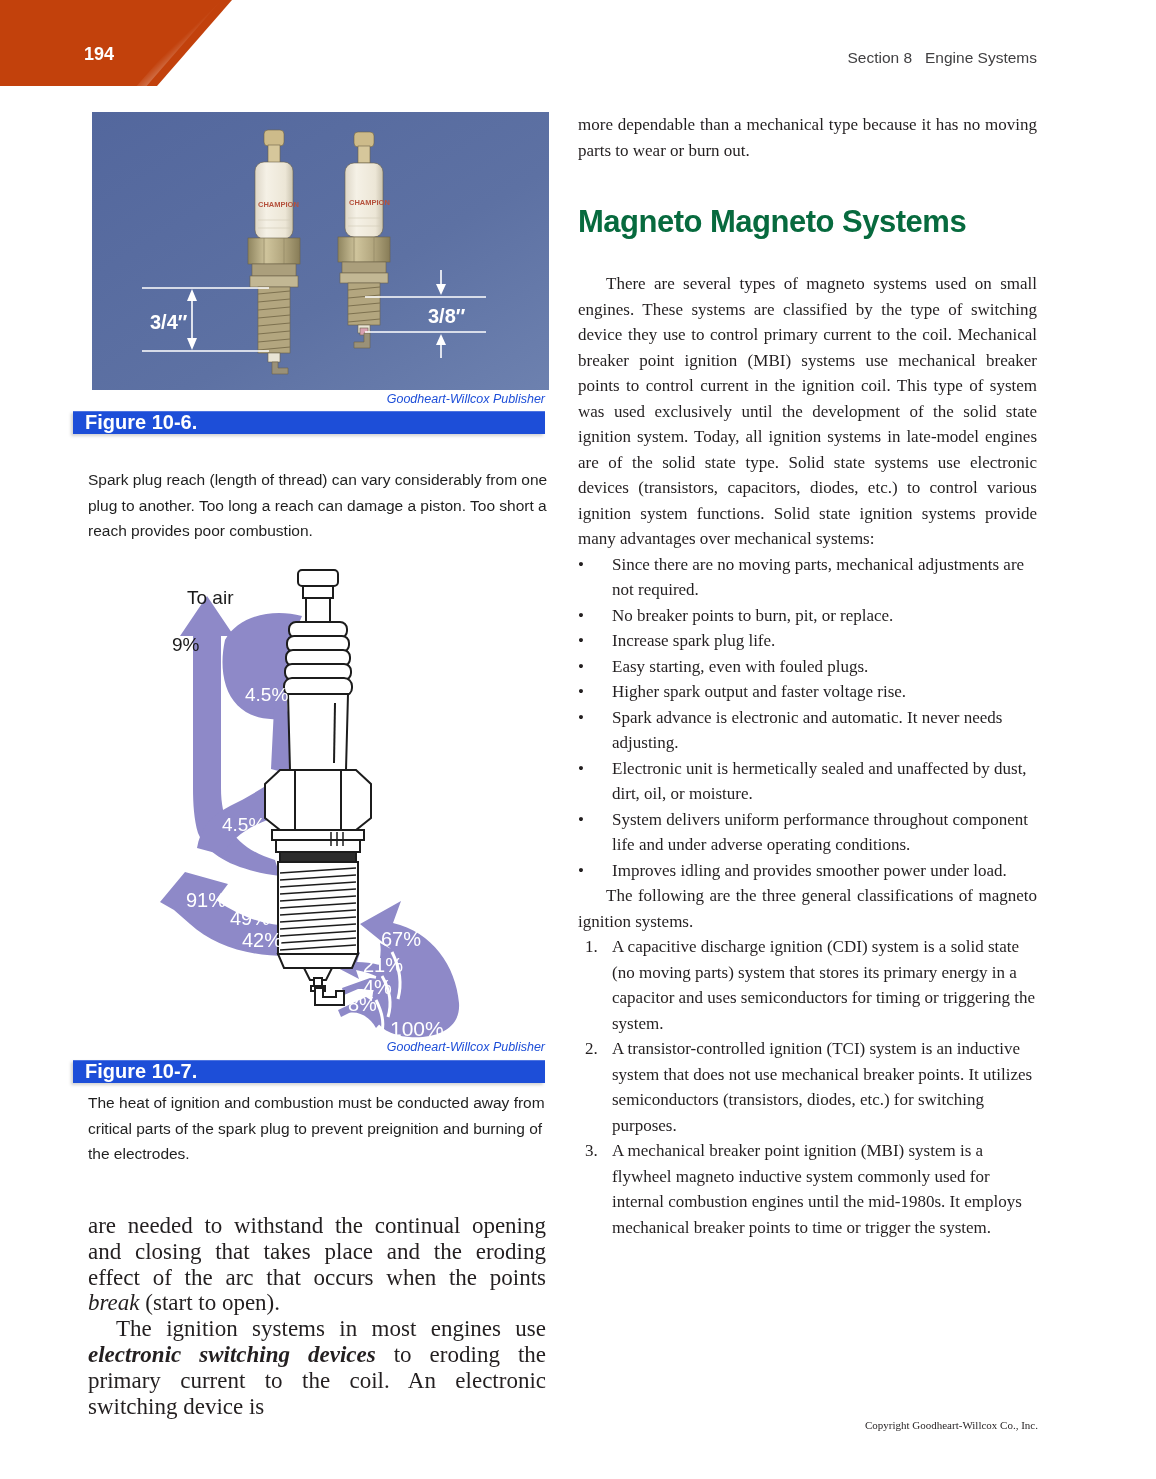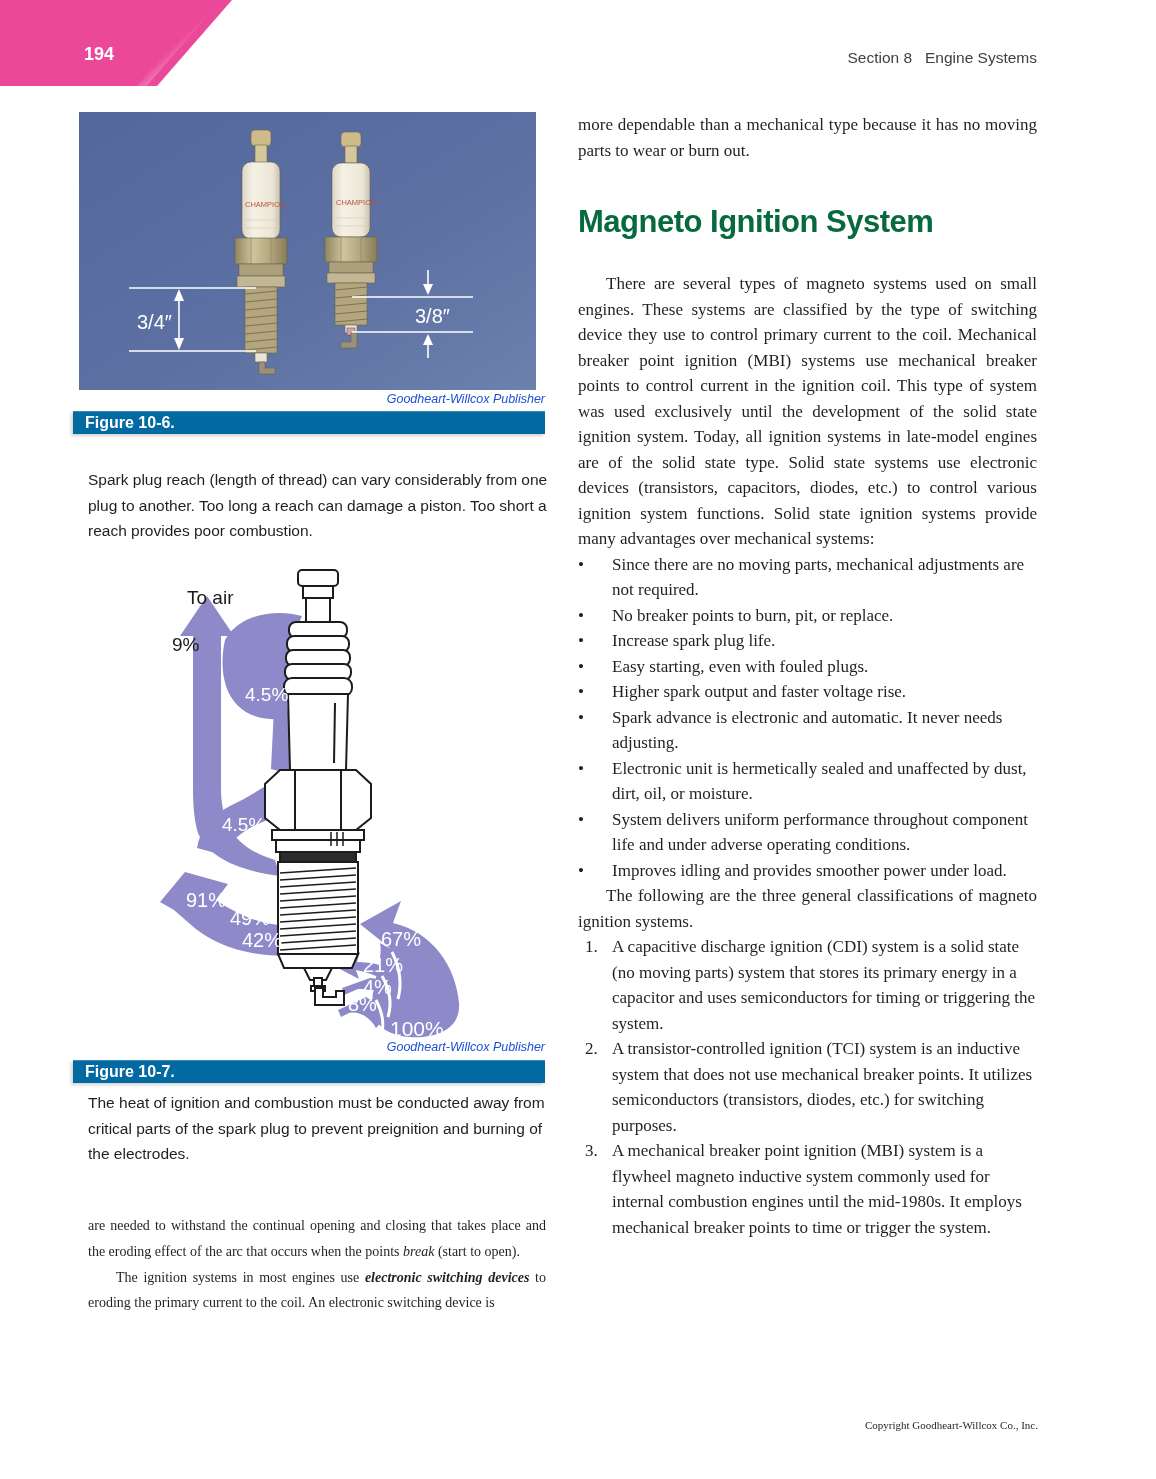--- a/index.html
+++ b/index.html
@@ -1,51 +1,51 @@
 <!DOCTYPE html>
 <html><head>
 <meta charset="utf-8">
 <style>
   html,body{margin:0;padding:0;background:#ffffff;}
   .page{position:relative;width:1156px;height:1479px;background:#fff;overflow:hidden;
         font-family:"Liberation Serif",serif;color:#231f20;}
 
   
-  .header-tab{position:absolute;left:0;top:0;width:232px;height:86px;background:#ec4899;
+  .header-tab{position:absolute;left:0;top:0;width:232px;height:86px;background:#c2410c;
               clip-path:polygon(0 0,232px 0,157px 86px,0 86px);}
   .header-tab::after{content:"";position:absolute;right:48px;top:0;width:10px;height:86px;
               background:linear-gradient(100deg,rgba(255,255,255,0) 40%,rgba(255,255,255,.25));
               transform:skewX(-41deg);}
   .page-num{position:absolute;left:84px;top:44px;color:#fff;font-family:"Liberation Sans",sans-serif;
             font-weight:bold;font-size:18px;}
   .section-head{position:absolute;top:49px;right:119px;font-family:"Liberation Sans",sans-serif;
             font-size:15.5px;color:#414042;white-space:pre;}
 
   
-  .photo{position:absolute;left:79px;top:112px;width:457px;height:200px;}
+  .photo{position:absolute;left:92px;top:112px;width:457px;height:200px;font-weight:bold;}
   .photo svg{display:block;}
   .credit{position:absolute;left:88px;width:457px;text-align:right;
           font-family:"Liberation Sans",sans-serif;font-style:italic;font-size:12.5px;color:#1d4ed8;}
   .credit.c1{top:392px;}
   .credit.c2{top:1040px;}
-  .figbar{position:absolute;left:73px;width:472px;height:23px;background:#0369a1;
+  .figbar{position:absolute;left:73px;width:472px;height:23px;background:#1d4ed8;
           box-shadow:inset 0 1px 0 rgba(255,255,255,.22), -2px 2px 3px rgba(0,0,0,.18);
-          color:#fff;font-family:"Liberation Sans",sans-serif;font-weight:bold;font-size:16px;
+          color:#fff;font-family:"Liberation Sans",sans-serif;font-weight:bold;font-size:20px;
           line-height:23px;padding-left:12px;box-sizing:border-box;}
   .figbar.f1{top:411px;}
   .figbar.f2{top:1060px;}
   .caption{position:absolute;left:88px;width:462px;font-family:"Liberation Sans",sans-serif;
            font-size:15.5px;line-height:25.5px;color:#1f1f1f;}
   .caption.c1{top:467px;}
   .caption.c2{top:1090px;}
 
   .diagram{position:absolute;left:130px;top:558px;width:420px;height:482px;}
 
   
-  .left-body{position:absolute;left:88px;top:1213px;width:458px;font-size:14px;
+  .left-body{position:absolute;left:88px;top:1213px;width:458px;font-size:23px;
              line-height:25.8px;text-align:justify;}
   .left-body p{margin:0;}
   .left-body p.indent{text-indent:28px;}
 
   .right-col{position:absolute;left:578px;top:112px;width:459px;font-size:17px;line-height:25.5px;}
   .right-col p{margin:0;text-align:justify;}
   .right-col h1{margin:42px 0 0 0;font-family:"Liberation Sans",sans-serif;font-weight:bold;
                 font-size:31px;line-height:34px;color:#076a3e;letter-spacing:-0.5px;}
   .right-col .rp1{margin-top:32px;text-indent:28px;}
   .bullets{margin:0;}
@@ -267,21 +267,21 @@
   <div class="figbar f2">Figure 10-7.</div>
   <div class="caption c2">The heat of ignition and combustion must be conducted away from critical parts of the spark plug to prevent preignition and burning of the electrodes.</div>
 
   <div class="left-body">
     <p><span>are needed to withstand the continual opening and closing that takes place and the eroding effect of the arc that occurs when the points </span><i>break</i><span> (start to open).</span></p>
     <p class="indent"><span>The ignition systems in most engines use </span><b><i>electronic switching devices</i></b><span> to eroding the primary current to the coil. An electronic switching device is</span></p>
   </div>
 
   <div class="right-col">
     <p>more dependable than a mechanical type because it has no moving parts to wear or burn out.</p>
-    <h1>Magneto Ignition System</h1>
+    <h1>Magneto Magneto Systems</h1>
     <p class="rp1">There are several types of magneto systems used on small engines. These systems are classified by the type of switching device they use to control primary current to the coil. Mechanical breaker point ignition (MBI) systems use mechanical breaker points to control current in the ignition coil. This type of system was used exclusively until the development of the solid state ignition system. Today, all ignition systems in late-model engines are of the solid state type. Solid state systems use electronic devices (transistors, capacitors, diodes, etc.) to control various ignition system functions. Solid state ignition systems provide many advantages over mechanical systems:</p>
     <div class="bullets">
       <div class="brow">
           <span class="bmark">•</span>
           <span class="btext">Since there are no moving parts, mechanical adjustments are not required.</span>
         </div>
       <div class="brow">
           <span class="bmark">•</span>
           <span class="btext">No breaker points to burn, pit, or replace.</span>
         </div>

